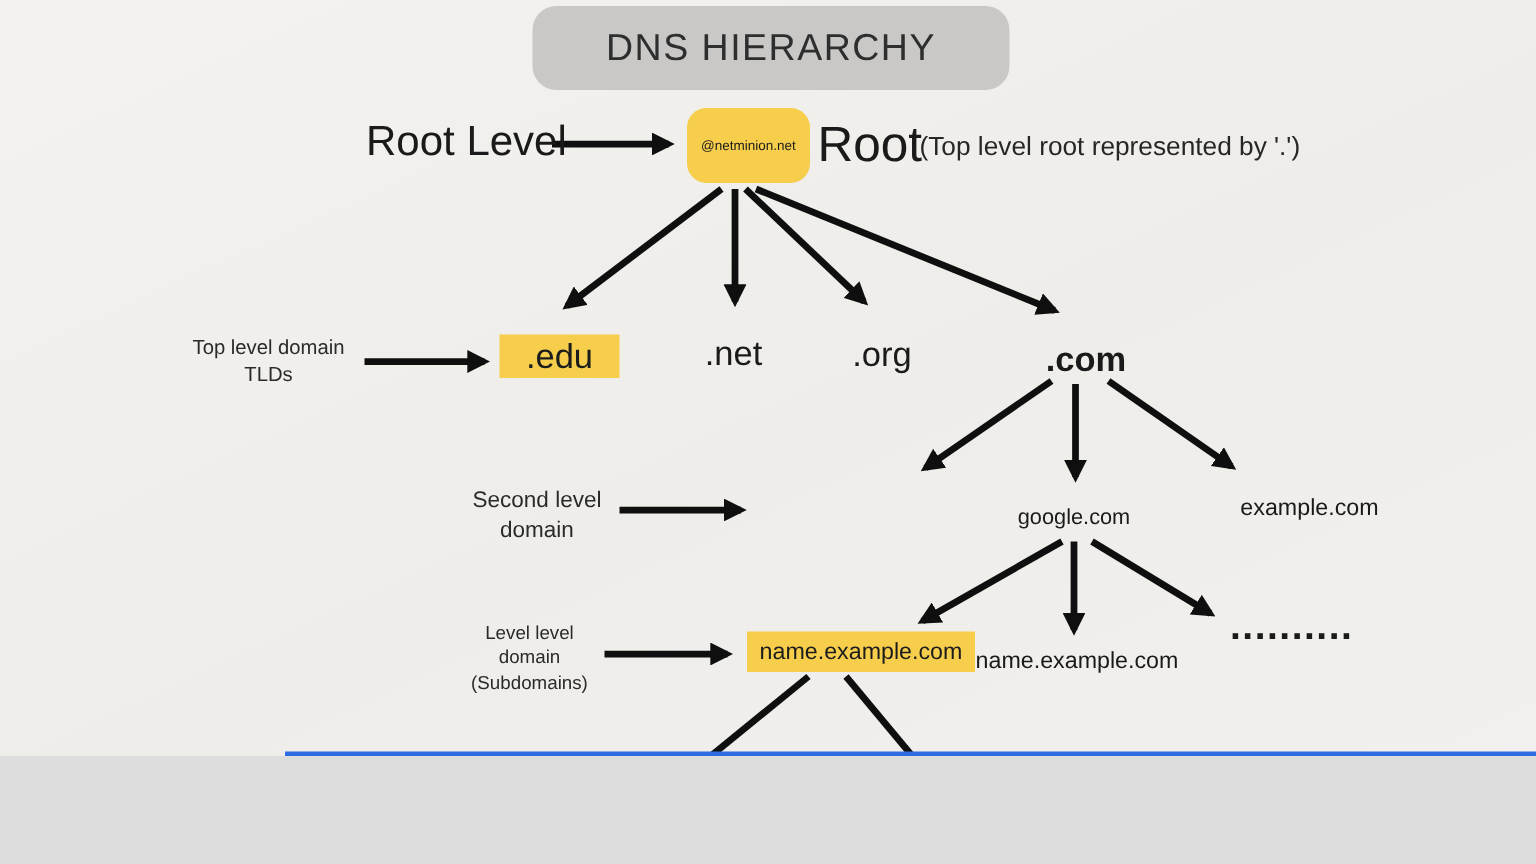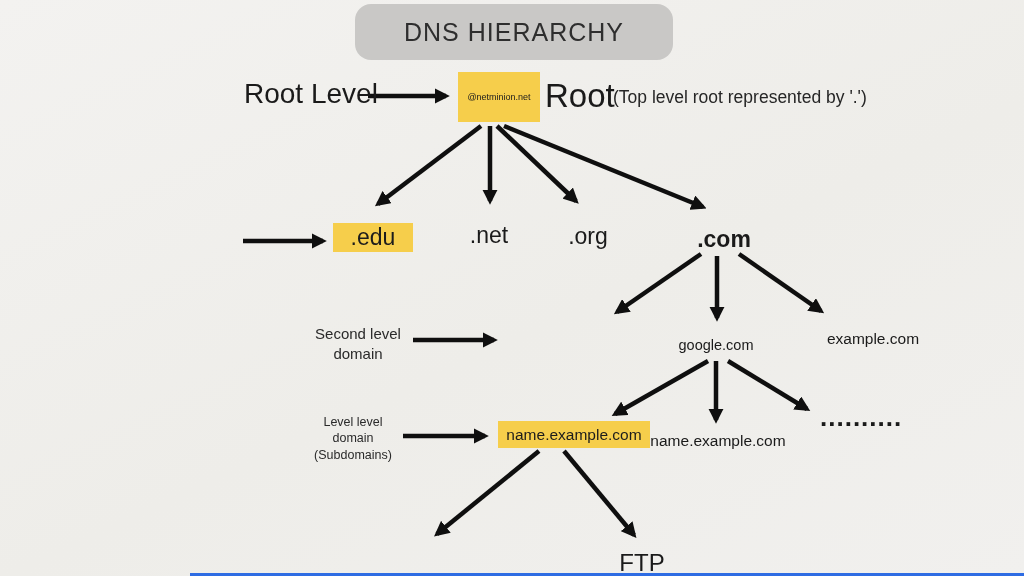--- a/index.html
+++ b/index.html
@@ -1,17 +1,17 @@
 <!DOCTYPE html>
 <html><head>
 <meta charset="utf-8">
 <style>
   html,body { margin:0; padding:0; background:#ddd; }
   .canvas {
-    position:relative; width:1024px; height:576px; overflow:hidden;
+    position:relative; width:1024px; height:504px; overflow:hidden;
     background:linear-gradient(155deg,#f3f2f0 0%,#eeede9 55%,#f1f0ee 100%);
     font-family:"Liberation Sans", sans-serif; color:#141414;
   }
   svg.arrows { position:absolute; left:0; top:0; z-index:1; pointer-events:none; }
 
   .title-pill {
     position:absolute; left:355px; top:4px; width:318px; height:56px;
     background:#c9c8c6; border-radius:16px; z-index:2;
     display:flex; align-items:center; justify-content:center;
     font-size:25px; letter-spacing:1px; color:#2e2e2e;
@@ -20,21 +20,21 @@
   .logo { position:absolute; left:915px; top:2px; width:100px; z-index:2; text-align:center; }
   .logo-site { font-size:8px; font-weight:bold; color:#f2a21b; margin-top:-8px; letter-spacing:0.3px; }
 
   .ybox {
     position:absolute; background:#f6ce4b; z-index:2;
     display:flex; align-items:center; justify-content:center; color:#1c1c1c;
   }
   .plain { position:absolute; z-index:2; text-align:center; color:#1a1a1a; }
   .side-label { position:absolute; z-index:2; text-align:center; color:#2a2a2a; line-height:1.3; }
 
-  .root-box { left:458px; top:72px; width:82px; height:50px; font-size:9px; }
+  .root-box { left:458px; top:72px; width:82px; height:50px; font-size:9px;border-radius:13px; }
   .root-level { left:244px; top:78px; font-size:28px; }
   .root-name { left:545px; top:77px; font-size:33px; }
   .root-note { left:613px; top:87px; font-size:17.5px; color:#262626; }
 
   .tld-label { left:118px; top:223px; width:122px; font-size:13.5px; }
   .edu-box  { left:333px; top:223px; width:80px; height:29px; font-size:23px; }
   .net-node { left:459px; top:222px; width:60px; font-size:23px; }
   .org-node { left:558px; top:223px; width:60px; font-size:23px; }
   .com-node { left:689px; top:226px; width:70px; font-size:23px;font-weight:bold; }
 
@@ -85,20 +85,24 @@
   </svg>
 
   <div class="title-pill">DNS HIERARCHY</div>
 
 
   <div class="plain root-level">Root Level</div>
   <div class="ybox root-box">@netminion.net</div>
   <div class="plain root-name">Root</div>
   <div class="plain root-note">(Top level root represented by '.')</div>
 
+  <div class="side-label tld-label">
+    <div>Top level domain</div>
+    <div>TLDs</div>
+  </div>
   <div class="ybox edu-box">.edu</div>
   <div class="plain net-node">.net</div>
   <div class="plain org-node">.org</div>
   <div class="plain com-node">.com</div>
 
   <div class="side-label second-label">
     <div>Second level</div>
     <div>domain</div>
   </div>
   <div class="plain google-node">google.com</div>

